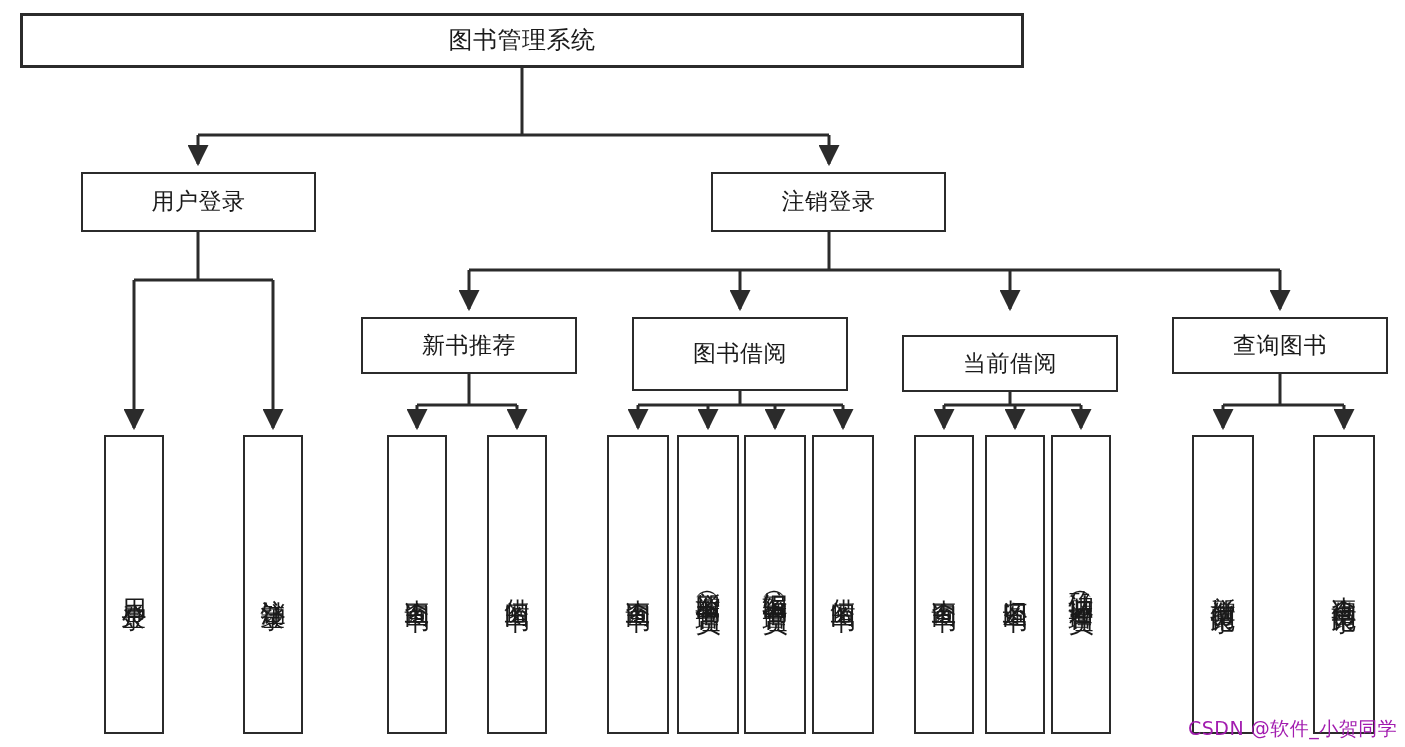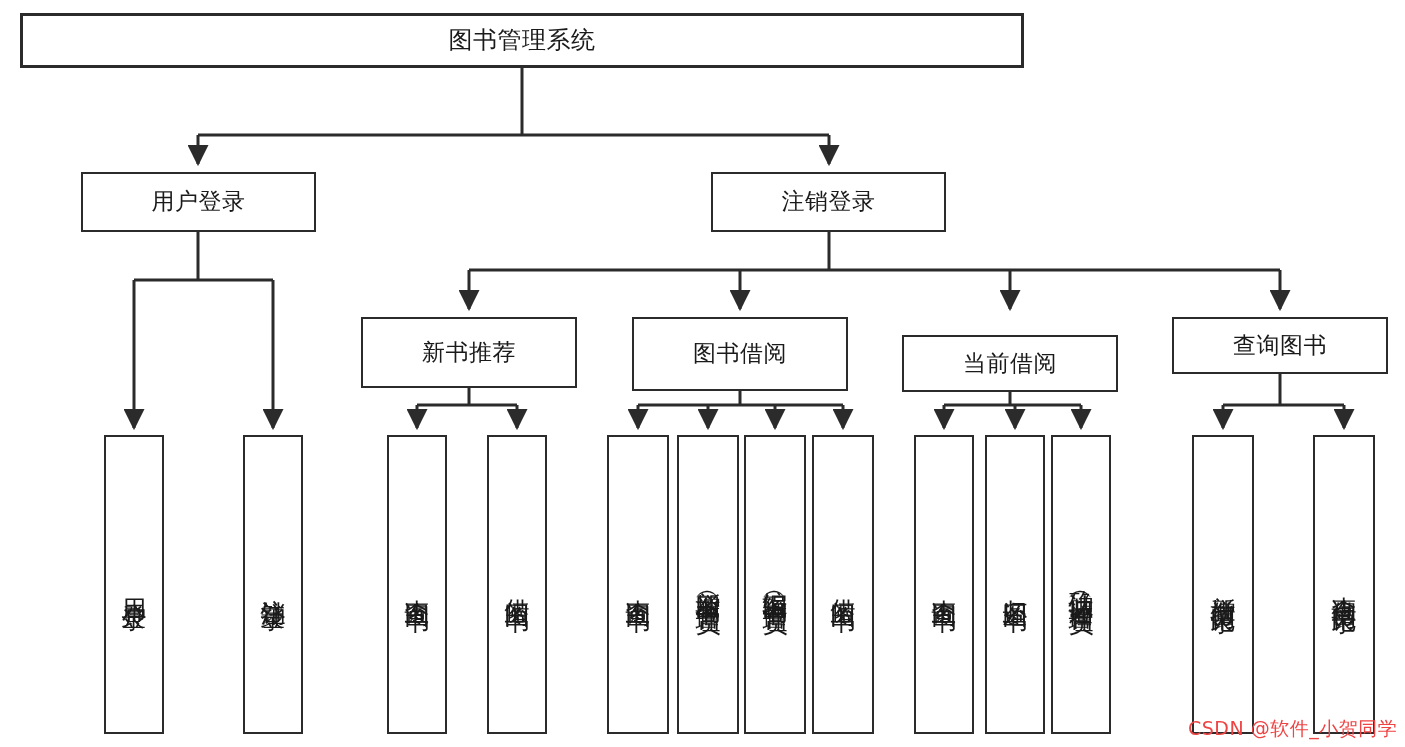--- a/index.html
+++ b/index.html
@@ -136,21 +136,21 @@
     <span class="node-label">图书管理系统</span>
   </div>
 
   <div class="node h" style="left: 81px; top: 172px; width: 235px; height: 60px; border-color: rgb(43, 43, 43); background: rgb(255, 255, 255); color: rgb(26, 26, 26);">
     <span class="node-label">用户登录</span>
   </div>
   <div class="node h" style="left: 711px; top: 172px; width: 235px; height: 60px; border-color: rgb(43, 43, 43); background: rgb(255, 255, 255); color: rgb(26, 26, 26);">
     <span class="node-label">注销登录</span>
   </div>
 
-  <div class="node h" style="left: 361px; top: 317px; width: 216px; height: 71px; border-color: rgb(43, 43, 43); background: rgb(255, 255, 255); color: rgb(26, 26, 26);">
+  <div class="node h" style="left: 361px; top: 317px; width: 216px; height: 57px; border-color: rgb(43, 43, 43); background: rgb(255, 255, 255); color: rgb(26, 26, 26);">
     <span class="node-label">新书推荐</span>
   </div>
   <div class="node h" style="left: 632px; top: 317px; width: 216px; height: 74px; border-color: rgb(43, 43, 43); background: rgb(255, 255, 255); color: rgb(26, 26, 26);">
     <span class="node-label">图书借阅</span>
   </div>
   <div class="node h" style="left: 902px; top: 335px; width: 216px; height: 57px; border-color: rgb(43, 43, 43); background: rgb(255, 255, 255); color: rgb(26, 26, 26); justify-content: center;">
     <span class="node-label">当前借阅</span>
   </div>
   <div class="node h" style="left: 1172px; top: 317px; width: 216px; height: 57px; border-color: rgb(43, 43, 43); background: rgb(255, 255, 255); color: rgb(26, 26, 26);">
     <span class="node-label">查询图书</span>
@@ -189,15 +189,15 @@
   <div class="node v" style="left: 1051px; top: 435px; width: 60px; height: 299px; border-color: rgb(43, 43, 43); background: rgb(255, 255, 255); color: rgb(26, 26, 26);">
     <span class="node-label">确认归还（管理员）</span>
   </div>
   <div class="node v" style="left: 1192px; top: 435px; width: 62px; height: 299px; border-color: rgb(43, 43, 43); background: rgb(255, 255, 255); color: rgb(26, 26, 26);">
     <span class="node-label">新增借阅记录</span>
   </div>
   <div class="node v" style="left: 1313px; top: 435px; width: 62px; height: 299px; border-color: rgb(43, 43, 43); background: rgb(255, 255, 255); color: rgb(26, 26, 26);">
     <span class="node-label">查询借阅记录</span>
   </div>
 
-  <div class="watermark" style="left: 1188px; top: 716px; color: #ef4444;">CSDN @软件_小贺同学</div>
+  <div class="watermark" style="left: 1188px; top: 716px; color: #a21caf;">CSDN @软件_小贺同学</div>
 
 </div>
 
 </body></html>

